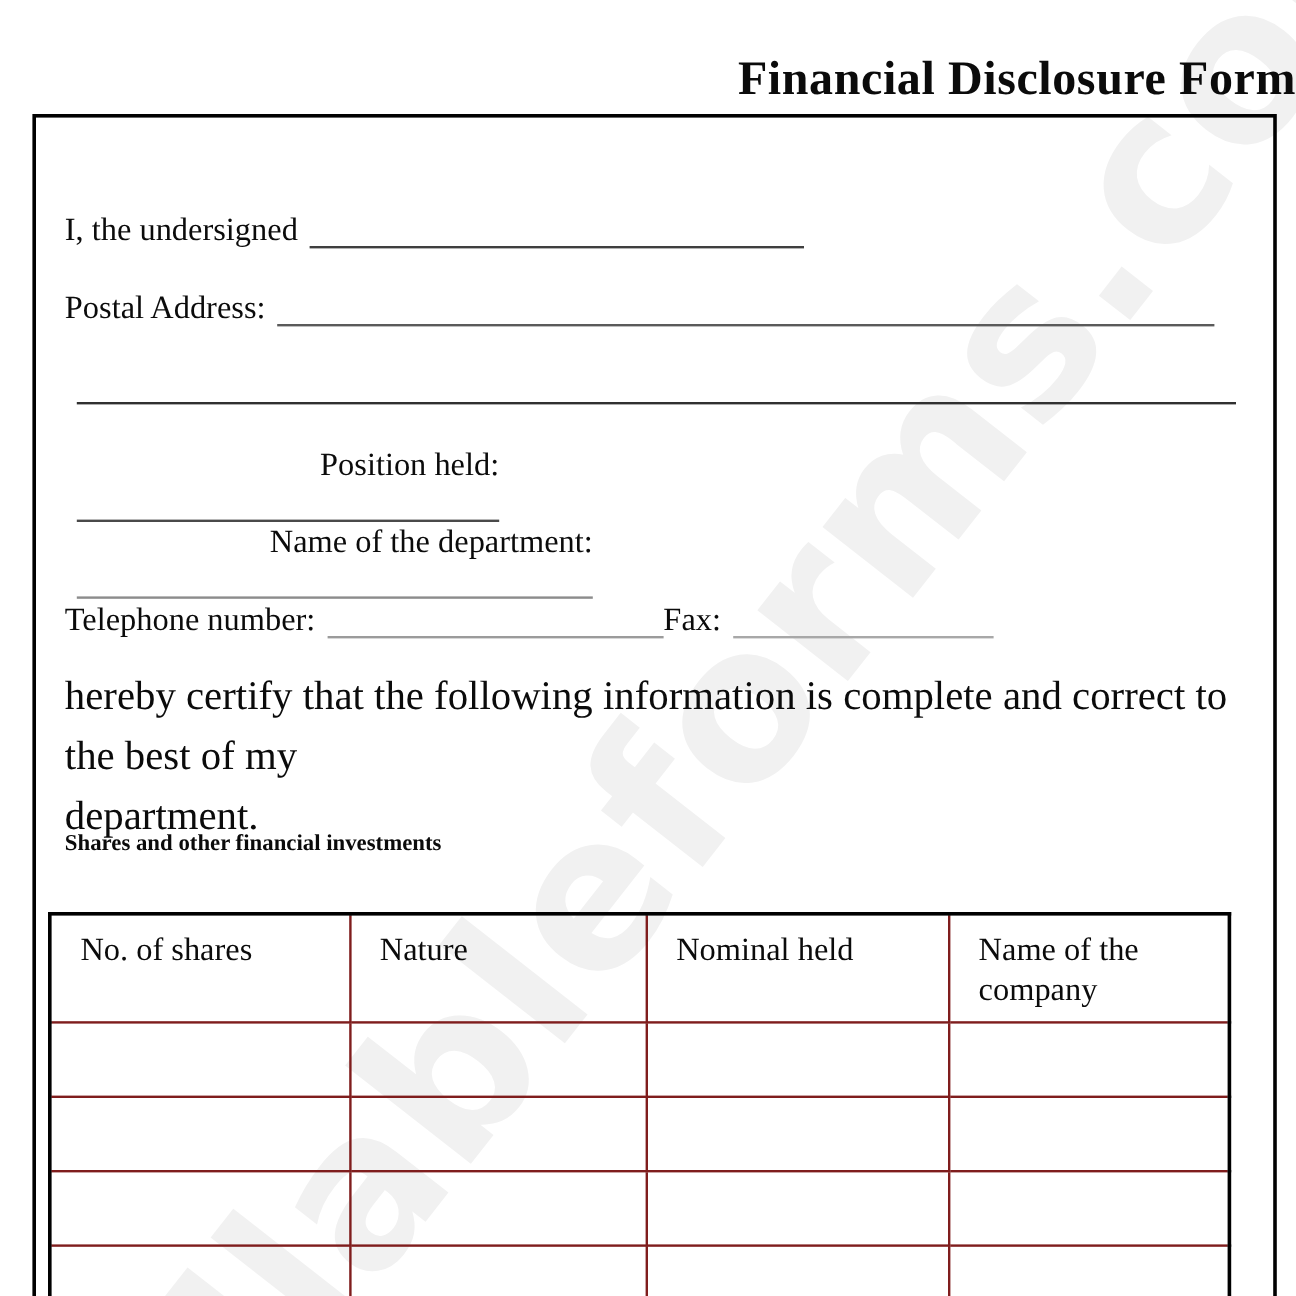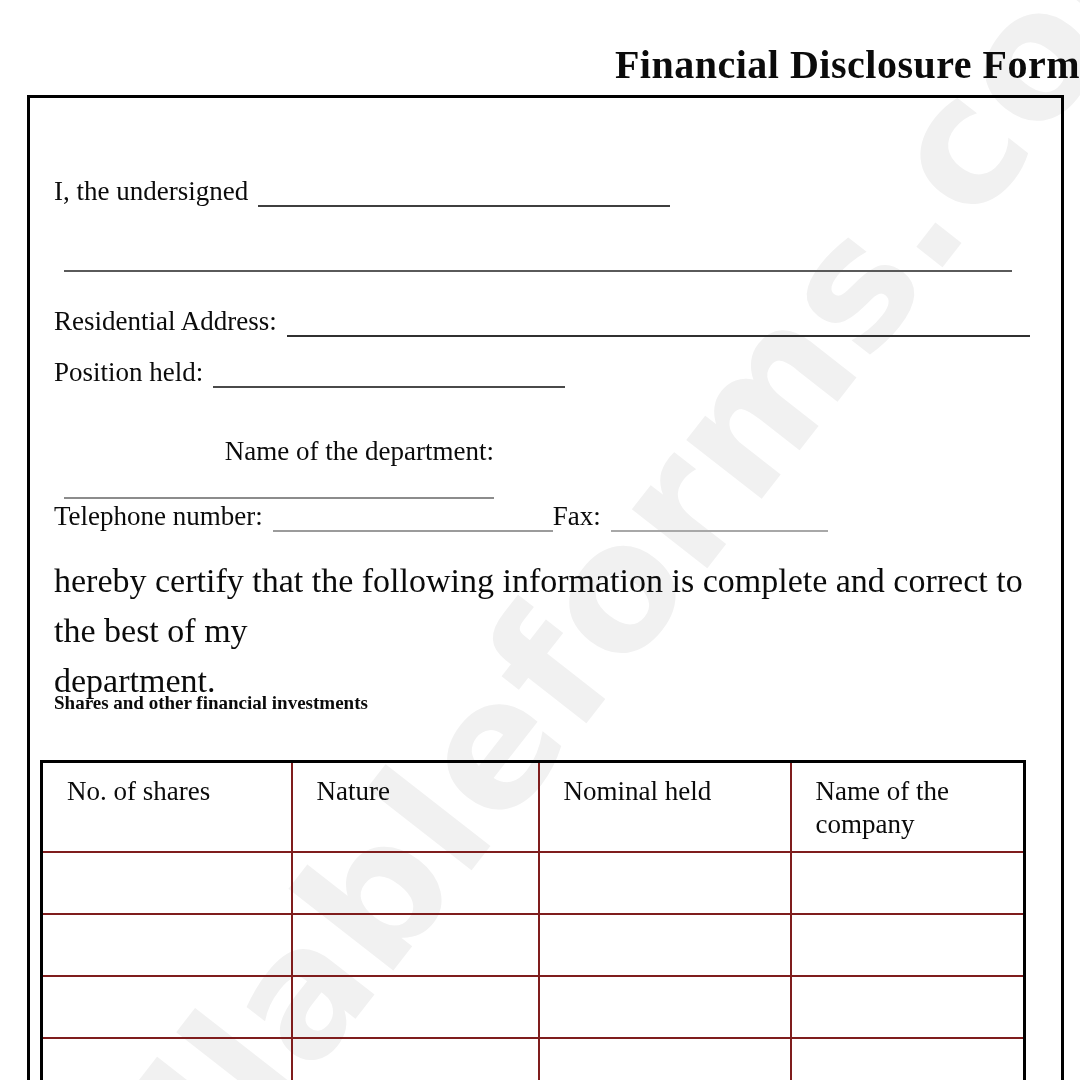--- a/index.html
+++ b/index.html
@@ -59,21 +59,21 @@
   }
   .blank{
     display:inline-block;
     height:30px;
     border-bottom:2px solid #4a4a4a;
     margin-left:10px;
   }
   .r1{top:175px;}             .r1 .blank{width:412px;border-color:#3f3f3f;}
   .r2{top:240px;right:68px;}  .r2 .blank{flex:1;border-color:#5a5a5a;}
   .r3{top:305px;right:50px;}  .r3 .blank{flex:1;border-color:#303030;}
-  .r4{top:356px;}             .r4 .blank{width:352px;border-color:#4a4a4a;}
+  .r4{top:371px;flex-direction:column;}             .r4 .blank{width:352px;border-color:#4a4a4a;}
   .r5{top:435px;flex-direction:column;}             .r5 .blank{width:430px;border-color:#8c8c8c;}
   .r6{top:500px;text-align:right;}
   .blank-tel{width:280px;border-color:#9b9b9b !important;}
   .fax-label{}
   .blank-fax{width:217px;border-color:#a8a8a8 !important;}
   
   .cert{
     position:absolute;
     left:54px; top:556px;
     width:990px;
@@ -126,25 +126,25 @@
 <h1 class="title">Financial Disclosure Form</h1>
 
 <div class="box"></div>
 
 <div class="row r1">
   <span>I, the undersigned</span>
   <span class="blank"></span>
 </div>
 
 <div class="row r2">
+  <span>Postal Address:</span>
   <span class="blank"></span>
 </div>
 
 <div class="row r3">
-  <span>Residential Address:</span>
   <span class="blank"></span>
 </div>
 
 <div class="row r4">
   <span>Position held:</span>
   <span class="blank"></span>
 </div>
 
 <div class="row r5">
   <span>Name of the department:</span>

